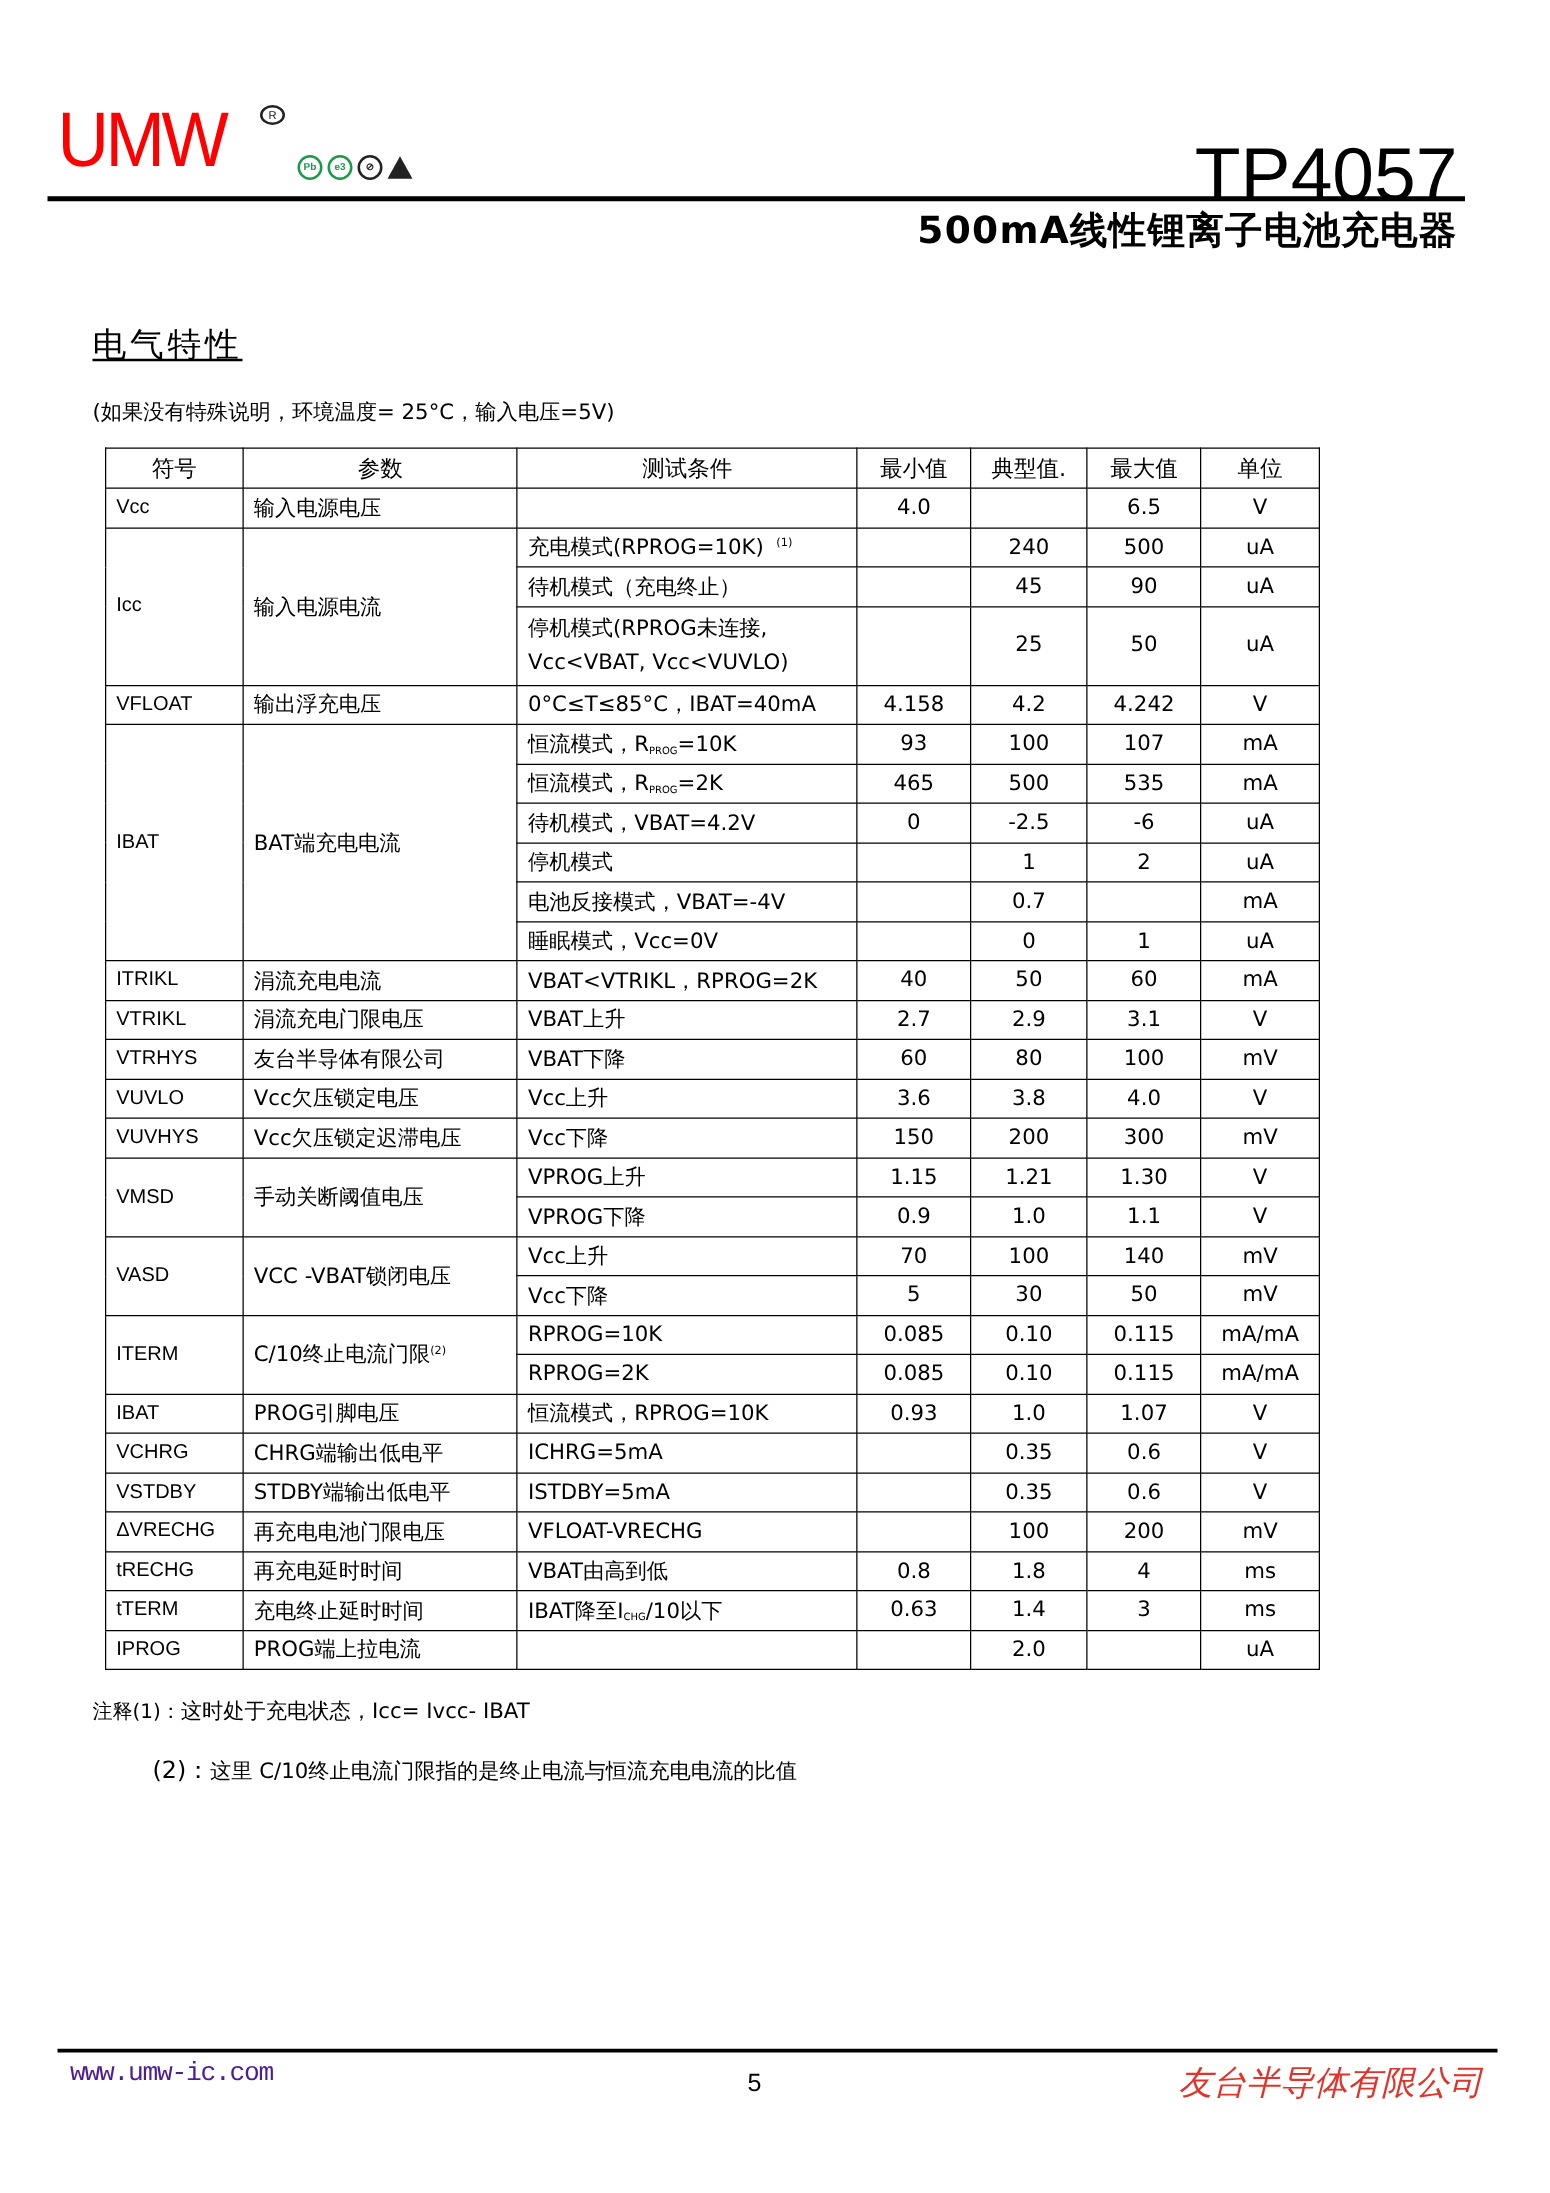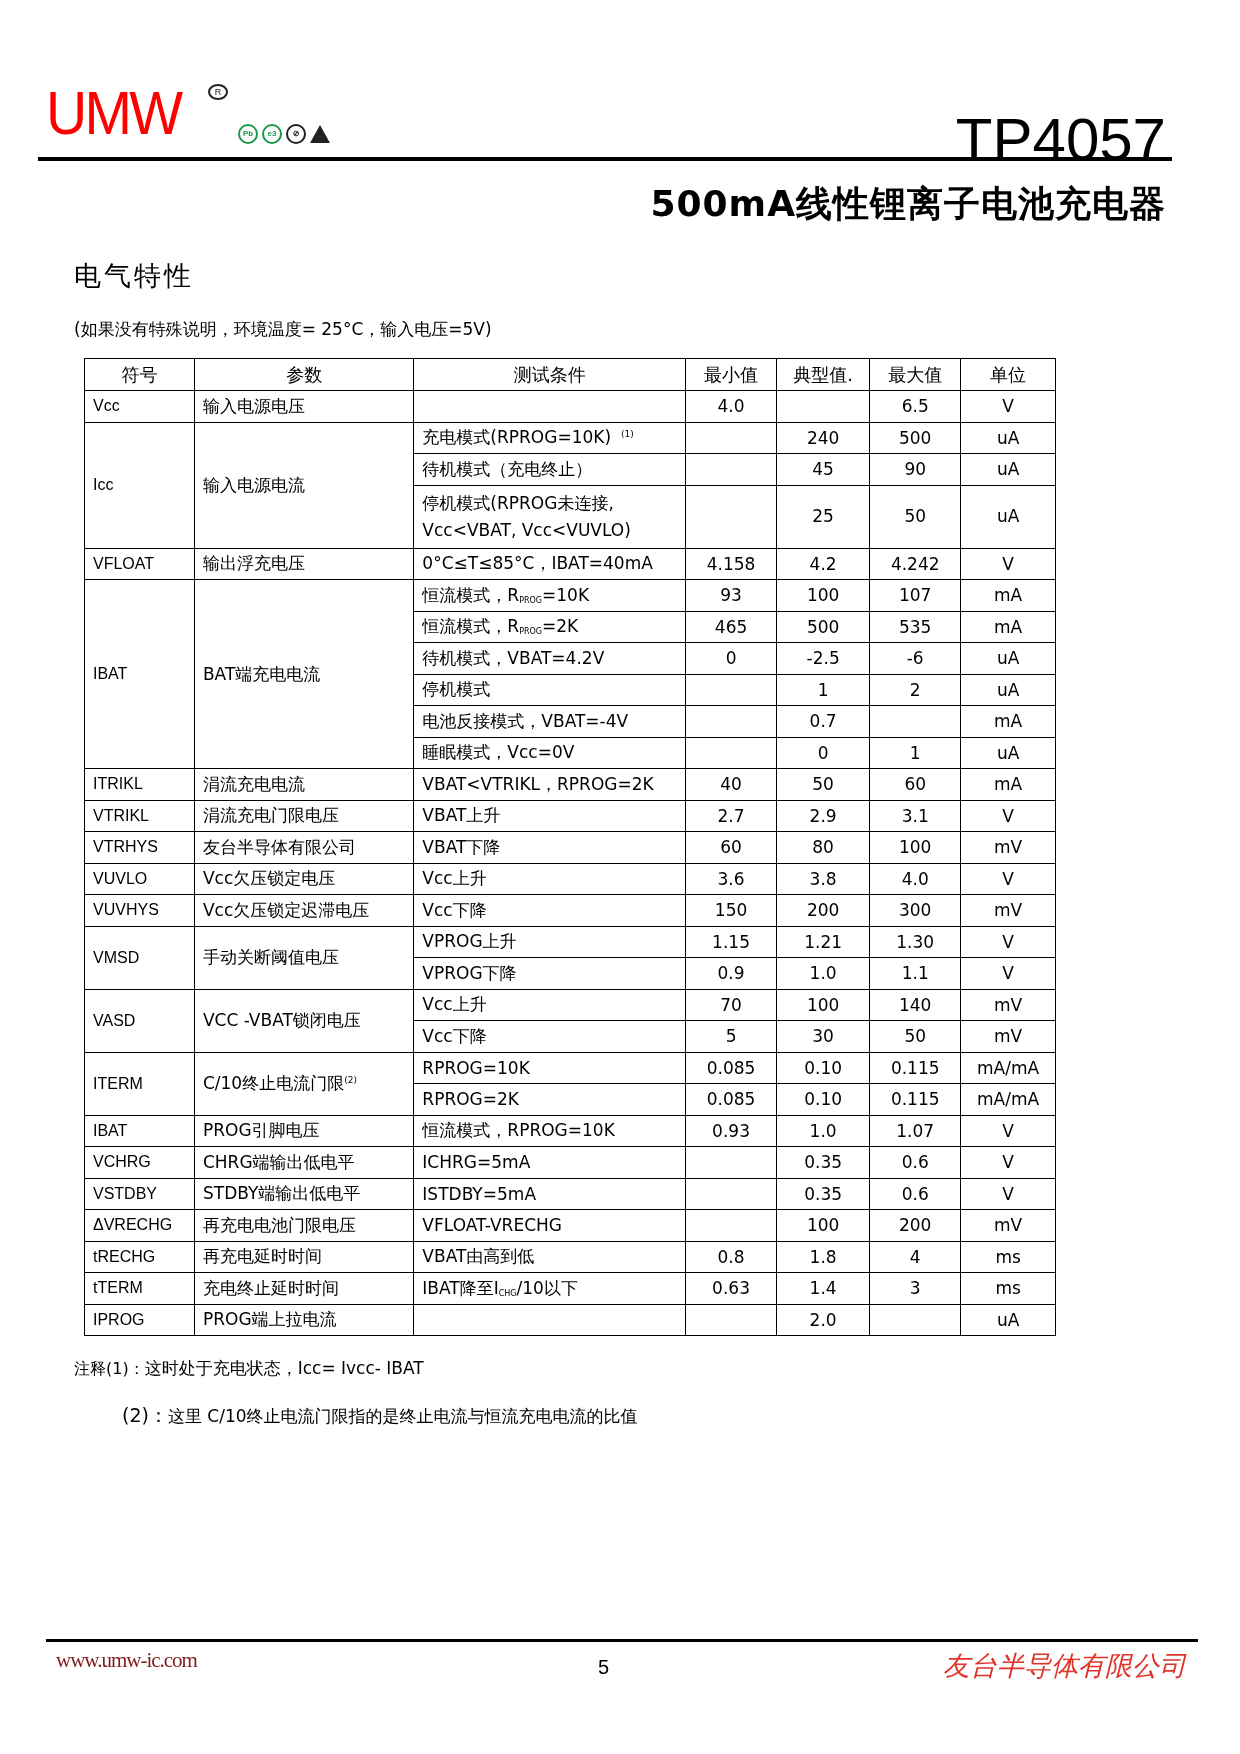--- a/index.html
+++ b/index.html
@@ -8,43 +8,43 @@
 
   .logo { position: absolute; left: 46px; top: 82px; font-family: "Liberation Sans", sans-serif; font-size: 62px; color: #ff0000; letter-spacing: -3px; line-height: 1; transform: scaleX(0.92); transform-origin: left top; }
   .logo-reg { position: absolute; left: 208px; top: 84px; width: 20px; height: 16px; border: 2px solid #222; border-radius: 50%; font-size: 9px; line-height: 12px; text-align: center; font-family: "Liberation Sans", sans-serif; color: #222; }
   .cert-icons { position: absolute; left: 238px; top: 124px; display: flex; gap: 4px; }
   .cert { width: 20px; height: 20px; border-radius: 50%; border: 2px solid #1a9a4a; font-size: 8px; font-weight: bold; color: #1a9a4a; text-align: center; line-height: 16px; font-family: "Liberation Sans", sans-serif; }
   .cert.black { border-color: #222; color: #222; }
   .cert.tri { border: none; border-radius: 0; width: 0; height: 0; border-left: 10px solid transparent; border-right: 10px solid transparent; border-bottom: 18px solid #222; margin-top: 1px; }
 
   .part-number { position: absolute; right: 74px; top: 110px; font-family: "Liberation Sans", sans-serif; font-size: 60px; line-height: 1; }
   .top-rule { position: absolute; left: 38px; top: 157px; width: 1134px; height: 4px; background: #000; }
-  .subtitle { position: absolute; right: 74px; top: 180px; font-size: 36px; font-weight: bold; letter-spacing: 1px; font-family: "DejaVu Sans", sans-serif; }
-
-  .section-title { position: absolute; left: 74px; top: 258px; font-size: 27px; letter-spacing: 3px; }
+  .subtitle { position: absolute; right: 74px; top: 164px; font-size: 30px; font-weight: bold; letter-spacing: 1px; font-family: "DejaVu Sans", sans-serif; }
+
+  .section-title { position: absolute; left: 74px; top: 258px; font-size: 27px; letter-spacing: 3px; text-decoration: underline; }
   .conditions { position: absolute; left: 74px; top: 318px; font-size: 17px; }
 
   table.spec { position: absolute; left: 84px; top: 358px; width: 972px; border-collapse: collapse; font-size: 17px; }
   table.spec td, table.spec th { border: 1.5px solid #000; height: 31.5px; padding: 0 8px; font-weight: normal; white-space: nowrap; }
   table.spec th { text-align: center; font-size: 18px; height: 32px; }
   table.spec td.num { text-align: center; }
   table.spec td.sym { font-family: Liberation Sans, sans-serif; font-size: 16px; }
   table.spec td.tall { height: 63px; line-height: 1.55; }
   sup { font-size: 9px; vertical-align: 6px; }
   sub { font-size: 8px; vertical-align: -2px; }
   col.c1 { width: 119px; } col.c2 { width: 243px; } col.c3 { width: 287px; }
   col.c4 { width: 104px; } col.c5 { width: 104px; } col.c6 { width: 104px; } col.c7 { width: 105px; }
 
   .note1 { position: absolute; left: 74px; top: 1357px; font-size: 17px; }
   .note1 .lbl { font-size: 16px; }
   .note2 { position: absolute; left: 122px; top: 1403px; font-size: 17px; }
   .note2 .lbl { font-size: 19px; }
 
   .bottom-rule { position: absolute; left: 46px; top: 1639px; width: 1152px; height: 3px; background: #000; }
-  .footer-url { position: absolute; left: 56px; top: 1648px; font-family: Liberation Serif, serif; font-size: 21px; color: #7f1d1d; letter-spacing: -1px; }
+  .footer-url { position: absolute; left: 56px; top: 1648px; font-family: Liberation Mono, monospace; font-size: 21px; color: #4c1d95; letter-spacing: -1px; }
   .footer-page { position: absolute; left: 598px; top: 1656px; font-family: "Liberation Sans", sans-serif; font-size: 20px; }
   .footer-company { position: absolute; right: 54px; top: 1648px; font-family: "DejaVu Serif", serif; font-size: 27px; color: #e0342a; letter-spacing: 0; font-style: italic; }
 </style>
 </head>
 <body>
 
 <div class="logo">UMW</div>
 <div class="logo-reg">R</div>
 <div class="cert-icons">
   <div class="cert">Pb</div>

